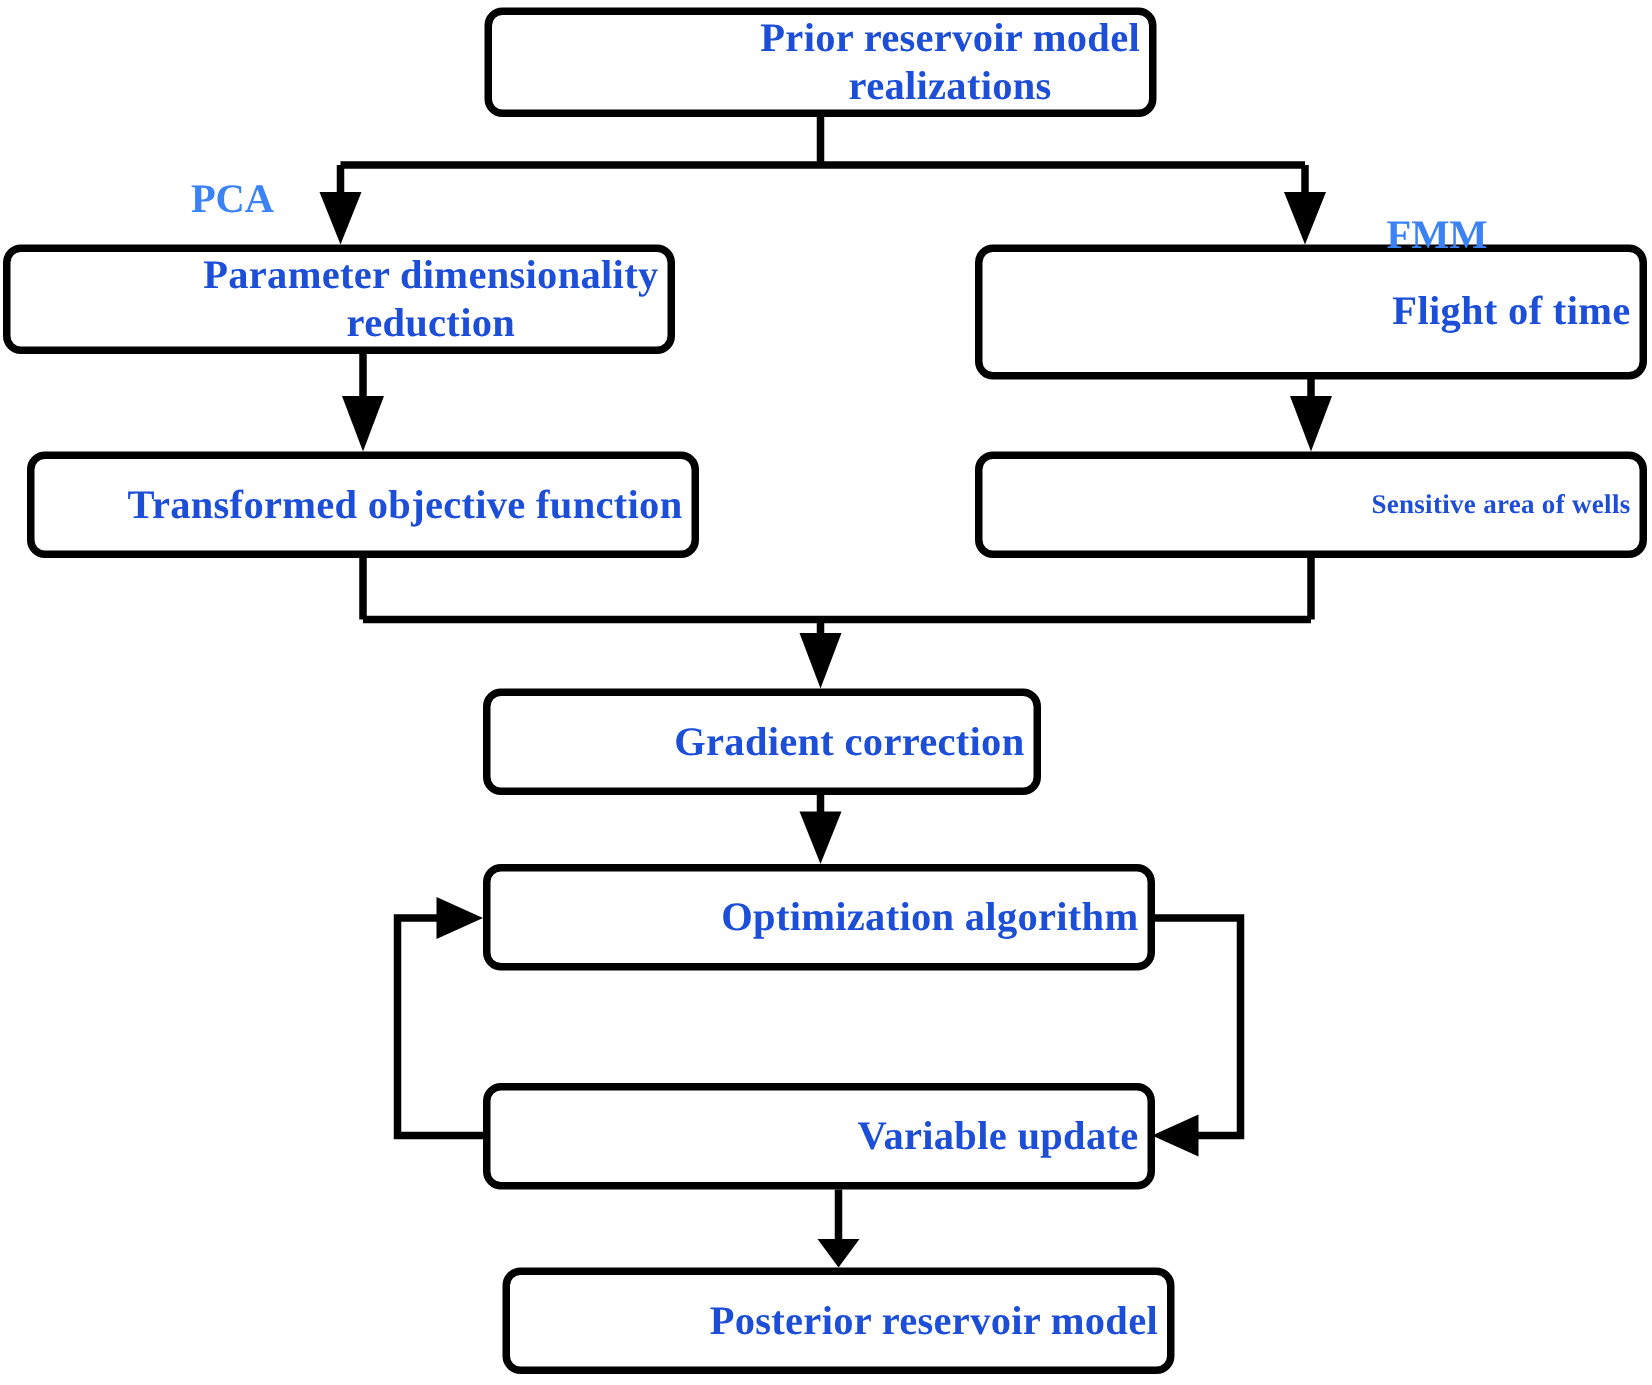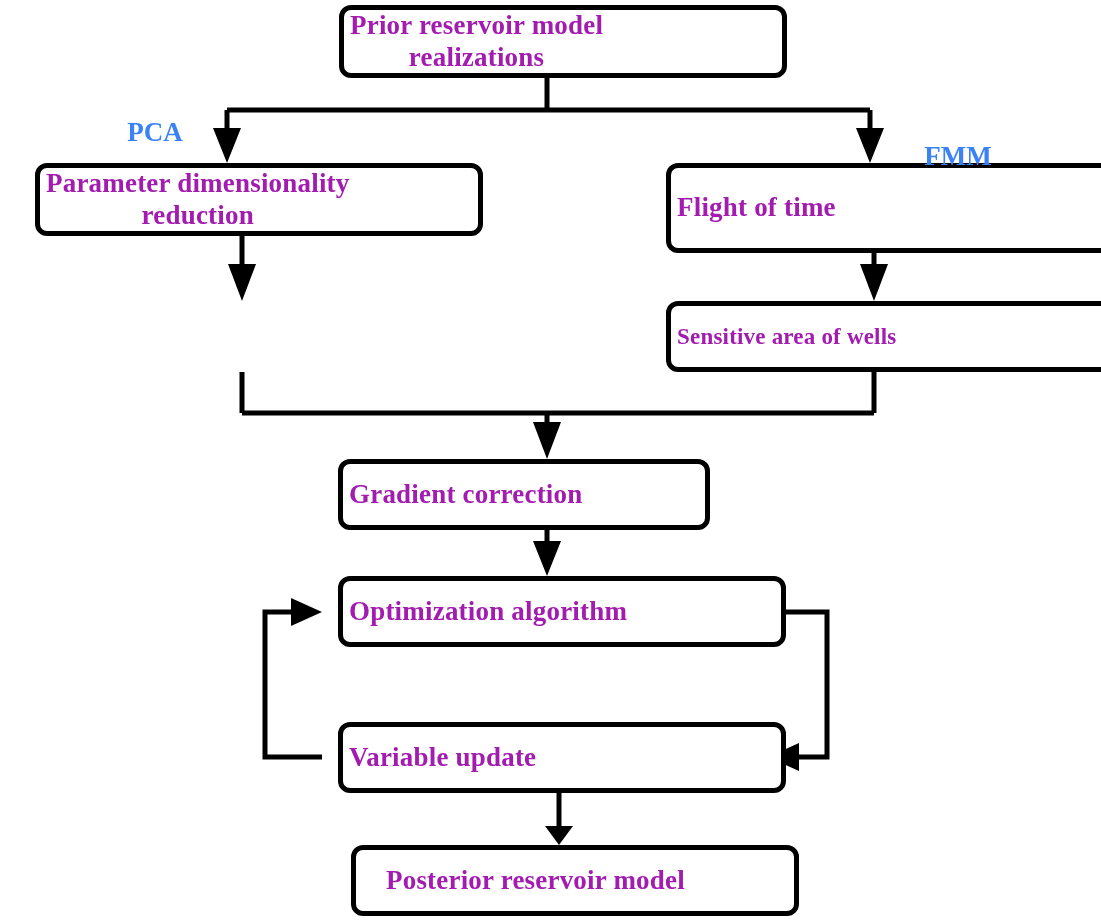--- a/index.html
+++ b/index.html
@@ -16,37 +16,36 @@
     font-family: "Liberation Serif", "DejaVu Serif", serif;
   }
   .node {
     position: absolute;
     box-sizing: border-box;
     border: 5px solid #000000;
     border-radius: 12px;
     background: #ffffff;
     display: flex;
     align-items: center;
-    justify-content: flex-start;
+    justify-content: flex-end;
     text-align: center;
     font-weight: bold;
-    color: #a21caf;
+    color: #1d4ed8;
     line-height: 1.18;
     letter-spacing: 0.2px;
     z-index: 3;
-    margin-left: 16px;
   }
   .node-label { display: block; padding: 0 6px; }
 
   
   #node-prior          { left: 323px;  top: 5px;   width: 448px; height: 73px;  font-size: 27px; }
-  #node-param-reduce   { left: 19px;    top: 163px; width: 448px; height: 73px;  font-size: 27px; }
+  #node-param-reduce   { left: 2px;    top: 163px; width: 448px; height: 73px;  font-size: 27px; }
   #node-flight-time    { left: 650px;  top: 163px; width: 448px; height: 90px;  font-size: 27px; }
   #node-transformed    { left: 18px;   top: 301px; width: 448px; height: 71px;  font-size: 27px; }
-  #node-sensitive      { left: 650px;  top: 301px; width: 448px; height: 71px;  font-size: 23px; }
+  #node-sensitive      { left: 650px;  top: 301px; width: 448px; height: 71px;  font-size: 18px; }
   #node-gradient       { left: 322px;  top: 459px; width: 372px; height: 71px;  font-size: 27px; }
   #node-optimization   { left: 322px;  top: 576px; width: 448px; height: 71px;  font-size: 27px; }
   #node-variable       { left: 322px;  top: 722px; width: 448px; height: 71px;  font-size: 27px; }
   #node-posterior      { left: 335px;  top: 845px; width: 448px; height: 71px;  font-size: 27px; padding-left: 24px; }
 
   
   .annot {
     position: absolute;
     font-weight: bold;
     color: #3b82f6;
@@ -117,20 +116,23 @@
 
   <div class="node" id="node-param-reduce">
     <span class="node-label" style="white-space: pre-line;">Parameter dimensionality
 reduction</span>
   </div>
 
   <div class="node" id="node-flight-time">
     <span class="node-label">Flight of time</span>
   </div>
 
+  <div class="node" id="node-transformed">
+    <span class="node-label">Transformed objective function</span>
+  </div>
 
   <div class="node" id="node-sensitive">
     <span class="node-label">Sensitive area of wells</span>
   </div>
 
   <div class="node" id="node-gradient">
     <span class="node-label">Gradient correction</span>
   </div>
 
   <div class="node" id="node-variable">

